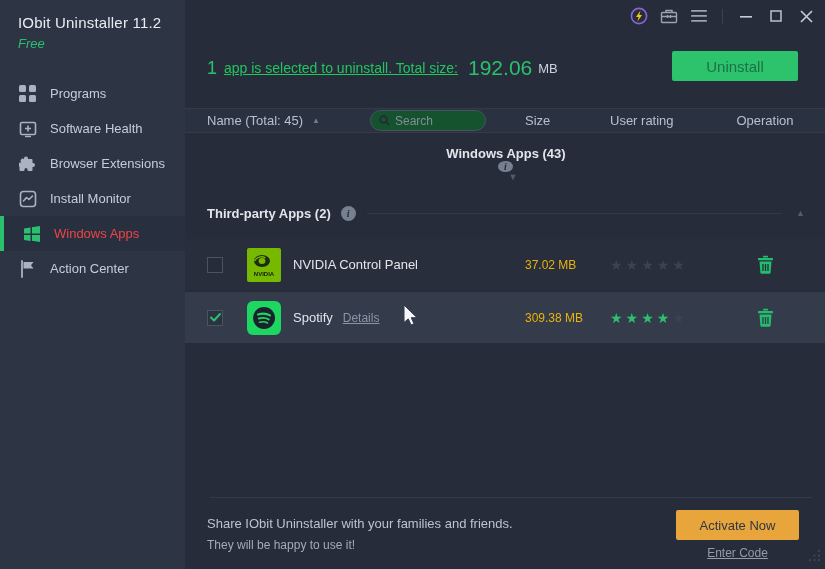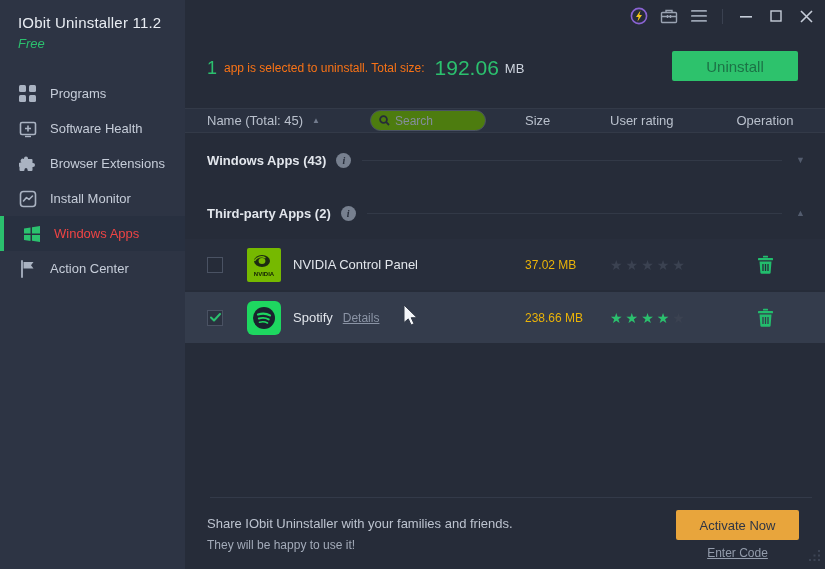--- a/index.html
+++ b/index.html
@@ -30,49 +30,49 @@
   
   .titlebar { position:absolute; top:0; left:0; right:0; height:32px;
               display:flex; justify-content:flex-end; align-items:center; padding-right:4px; }
   .tb-btn { width:30px; height:32px; display:flex; align-items:center; justify-content:center; }
   .tb-sep { width:1px; height:15px; background:#3a4150; margin:0 8px; }
 
   
   .sel-header { position:absolute; top:44px; left:0; right:0; height:48px;
                 display:flex; align-items:center; padding-left:22px; }
   .sel-count { color:#2bc06e; font-size:18px; margin-right:7px; }
-  .sel-msg { color:#f97316; font-size:12px; }
+  .sel-msg { color:#22c55e; font-size:14px;text-decoration:underline; }
   .sel-size { color:#2bc06e; font-size:21px; margin:0 6px 0 10px; }
   .sel-unit { color:#cdd3dd; font-size:13px; }
   .uninstall-btn { position:absolute; right:27px; top:7px; width:126px; height:30px;
                    background:#2dc26c; color:#1c7246; border:none; border-radius:2px;
                    font-size:15px; font-family:inherit; cursor:pointer; }
 
   
   .table-header { position:absolute; top:108px; left:0; right:0; height:25px;
                   display:flex; align-items:center; padding:0 20px 0 22px;
                   background:#2a3140; border-top:1px solid #333a48; border-bottom:1px solid #333a48;
                   font-size:13px; color:#b9c0cc; }
   .th-name { display:flex; align-items:center; gap:9px;text-align:right; }
   .sort-arrow { font-size:8px; color:#727b8d; }
   .search-pill { margin-left:50px; width:116px; height:21px; border-radius:11px;
-                 background:#4d7c0f; border:1px solid #4a5263;
+                 background:#14532d; border:1px solid #4a5263;
                  display:flex; align-items:center; padding:0 8px; gap:5px; }
   .search-pill input { flex:1; min-width:0; background:transparent; border:none; outline:none;
                        color:#c6cdd9; font-size:12px; font-family:inherit; }
   .search-pill input::placeholder { color:#848d9d; }
   .th-spacer { flex:1; }
   .col-size { width:85px; }
   .col-rating { width:115px; }
   .col-op { width:80px; text-align:center; }
 
   
   .section-header { position:absolute; left:0; right:0; height:28px;
                     display:flex; align-items:center; padding:0 20px 0 22px; }
-  .section-header.s1 { top:146px; }
+  .section-header.s1 { top:146px;flex-direction:column; }
   .section-header.s2 { top:199px; }
   .sec-title { font-size:13px; font-weight:bold; color:#e2e6ec; }
   .info-badge { width:15px; height:15px; border-radius:50%; background:#77808f; color:#262c39;
                 font-size:10px; font-weight:bold; font-family:"Liberation Serif", serif; font-style:italic;
                 display:flex; align-items:center; justify-content:center; margin:0 11px 0 10px; }
   .sec-line { flex:1; height:1px; background:#323947; }
   .sec-caret { margin-left:14px; font-size:9px; color:#535c6e; }
 
   
   .app-row { position:absolute; left:0; right:0; height:51px;
@@ -310,21 +310,21 @@
             <path d="M11 13.5c4.5-1.4 8.8-.9 12 .9" stroke-width="2.2"></path>
             <path d="M11.8 17.5c3.7-1.1 7.2-.7 9.9.9" stroke-width="1.9"></path>
             <path d="M12.5 21.2c3-.8 5.7-.5 8 .8" stroke-width="1.6"></path>
           </g>
         </svg>
     </span>
     <span class="app-name-wrap">
       <span class="app-name">Spotify</span>
       <a class="details-link">Details</a>
     </span>
-    <span class="cell-size">238.66 MB</span>
+    <span class="cell-size">309.38 MB</span>
     <span class="cell-rating"><span class="star filled">★</span><span class="star filled">★</span><span class="star filled">★</span><span class="star filled">★</span><span class="star">★</span></span>
     <span class="cell-op">
       <button class="trash-btn">
         <svg width="17" height="19" viewBox="0 0 17 19" fill="#22bd6d">
             <rect x="1" y="3" width="15" height="2.2" rx=".5"></rect>
             <rect x="6" y="0.8" width="5" height="1.6" rx=".5"></rect>
             <path d="M2.5 6.5h12l-.9 11.2a1.2 1.2 0 0 1-1.2 1.1H4.6a1.2 1.2 0 0 1-1.2-1.1z"></path>
             <g stroke="#343c4c" stroke-width="1.3">
               <path d="M6 9v7M8.5 9v7M11 9v7"></path>
             </g>

